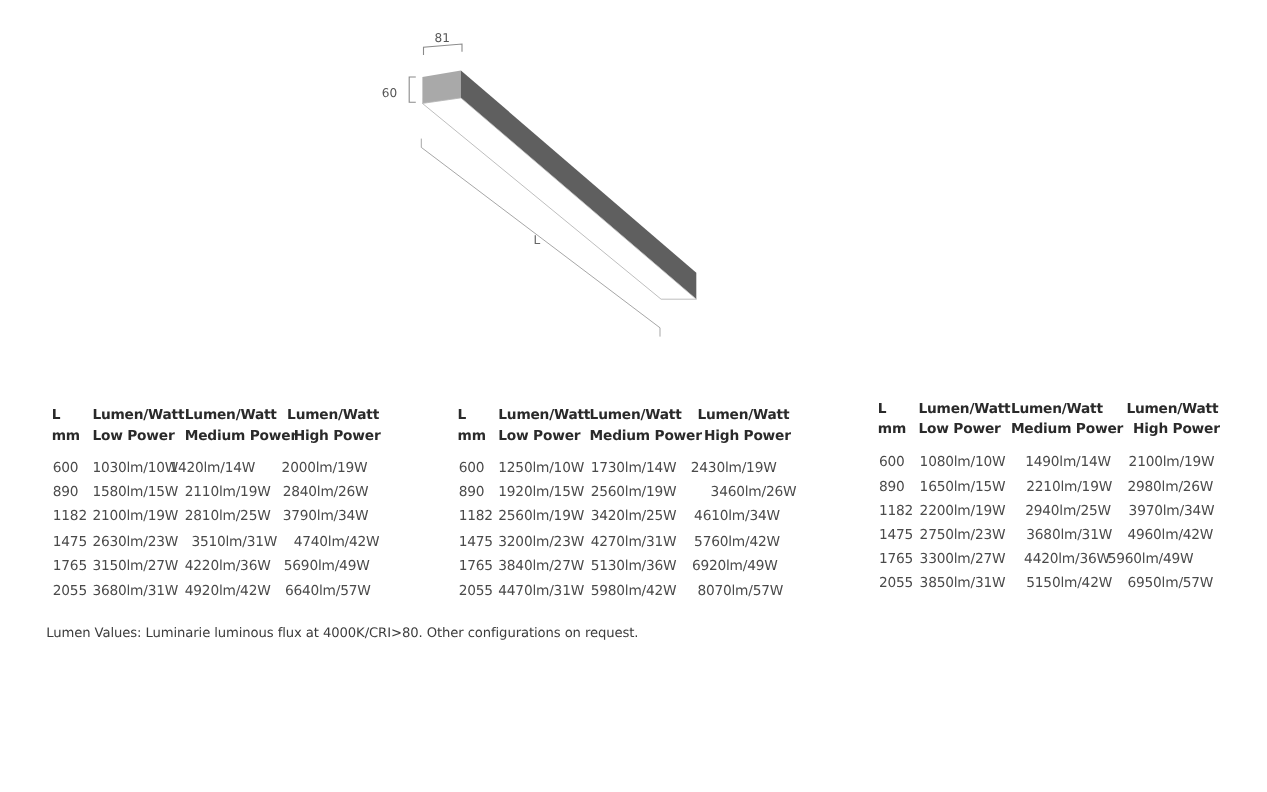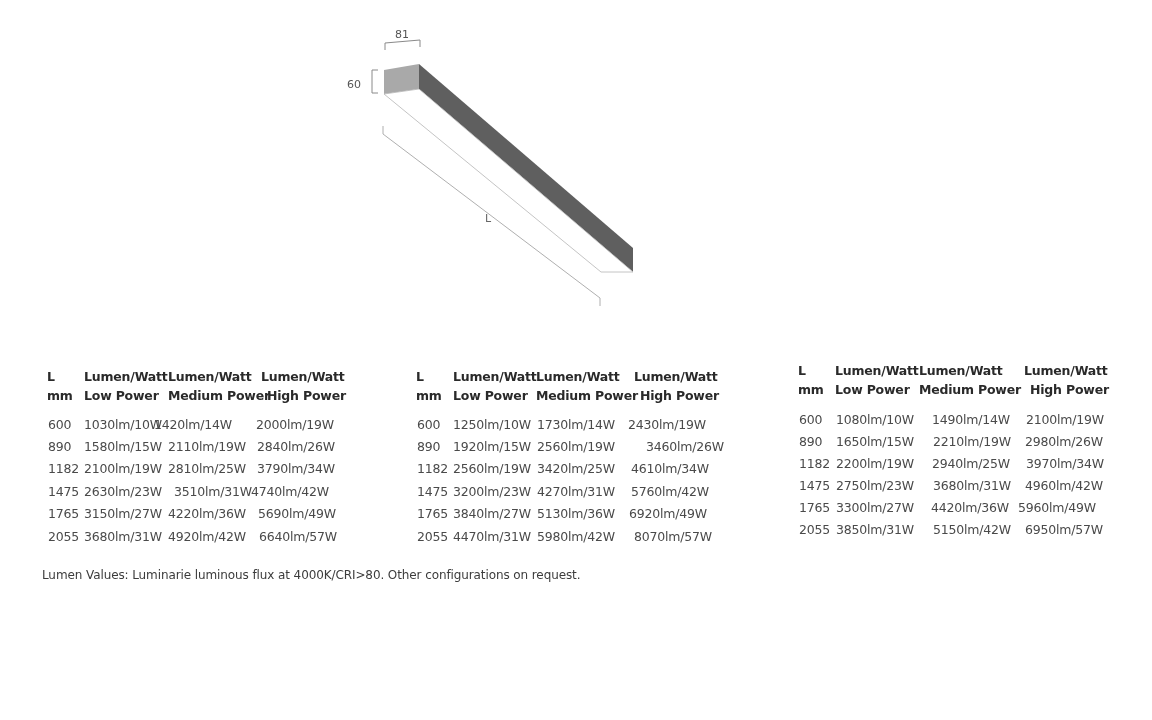--- a/index.html
+++ b/index.html
@@ -59,21 +59,21 @@
   <div style="position:absolute;left:0;top:92px;width:300px;height:20px;">
     <span class="cell" style="left:1px">1182</span>
     <span class="cell" style="left:37px">2100lm/19W</span>
     <span class="cell" style="left:121px">2810lm/25W</span>
     <span class="cell" style="left:210px">3790lm/34W</span>
   </div>
   <div style="position:absolute;left:0;top:115px;width:300px;height:20px;">
     <span class="cell" style="left:1px">1475</span>
     <span class="cell" style="left:37px">2630lm/23W</span>
     <span class="cell" style="left:127px">3510lm/31W</span>
-    <span class="cell" style="left:204px">4740lm/42W</span>
+    <span class="cell" style="left:220px">4740lm/42W</span>
   </div>
   <div style="position:absolute;left:0;top:137px;width:300px;height:20px;">
     <span class="cell" style="left:1px">1765</span>
     <span class="cell" style="left:37px">3150lm/27W</span>
     <span class="cell" style="left:121px">4220lm/36W</span>
     <span class="cell" style="left:211px">5690lm/49W</span>
   </div>
   <div style="position:absolute;left:0;top:160px;width:300px;height:20px;">
     <span class="cell" style="left:1px">2055</span>
     <span class="cell" style="left:37px">3680lm/31W</span>
@@ -161,21 +161,21 @@
   <div style="position:absolute;left:0;top:115px;width:310px;height:20px;">
     <span class="cell" style="left:1px">1475</span>
     <span class="cell" style="left:38px">2750lm/23W</span>
     <span class="cell" style="left:135px">3680lm/31W</span>
     <span class="cell" style="left:227px">4960lm/42W</span>
   </div>
   <div style="position:absolute;left:0;top:137px;width:310px;height:20px;">
     <span class="cell" style="left:1px">1765</span>
     <span class="cell" style="left:38px">3300lm/27W</span>
     <span class="cell" style="left:133px">4420lm/36W</span>
-    <span class="cell" style="left:220px">5960lm/49W</span>
+    <span class="cell" style="left:209px">5960lm/49W</span>
   </div>
   <div style="position:absolute;left:0;top:159px;width:310px;height:20px;">
     <span class="cell" style="left:1px">2055</span>
     <span class="cell" style="left:38px">3850lm/31W</span>
     <span class="cell" style="left:135px">5150lm/42W</span>
     <span class="cell" style="left:227px">6950lm/57W</span>
   </div>
 </div>
 
 <div class="footnote">Lumen Values: Luminarie luminous flux at 4000K/CRI&gt;80. Other configurations on request.</div>

